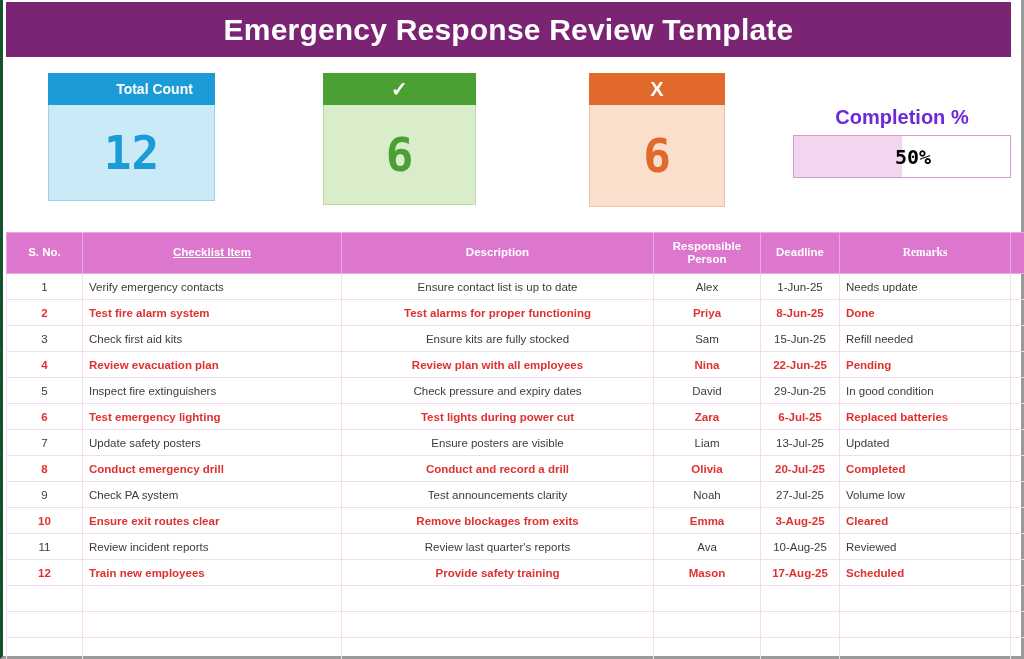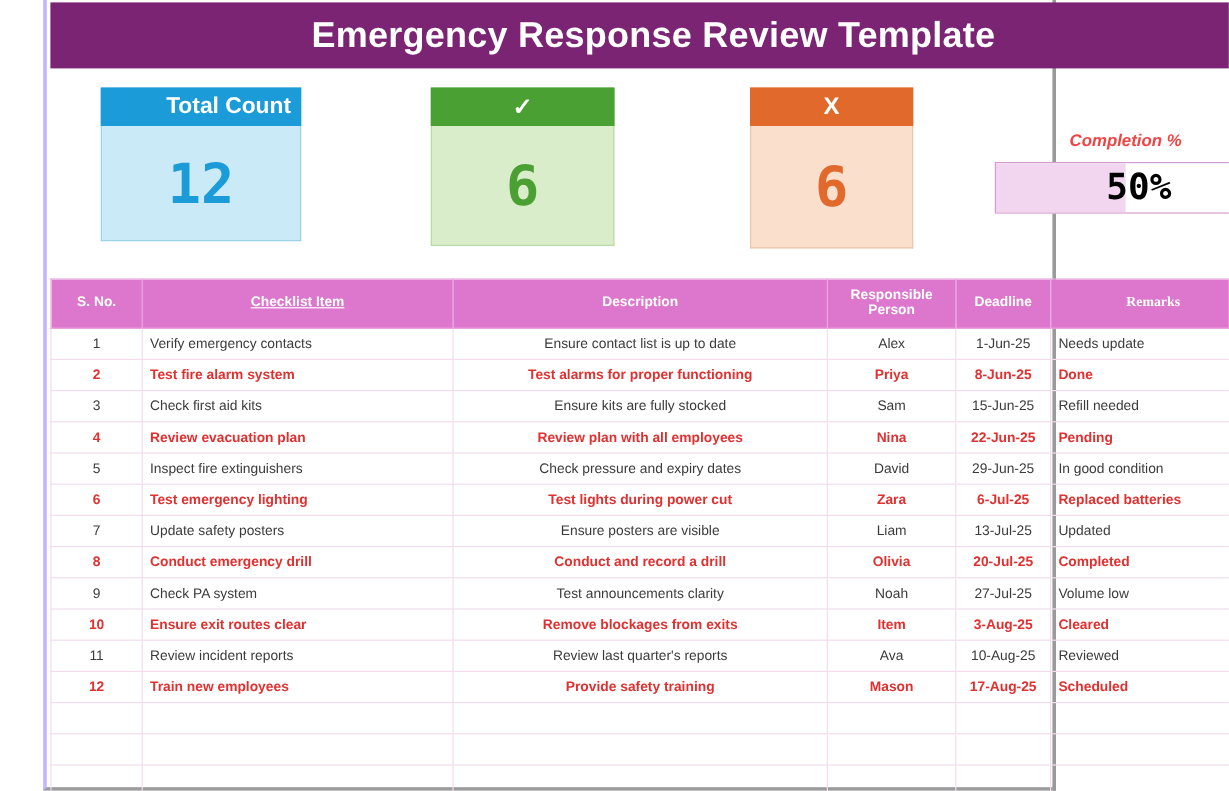--- a/index.html
+++ b/index.html
@@ -8,28 +8,27 @@
   }
   body {
     width: 1024px;
     height: 659px;
     background: #ffffff;
     font-family: "Liberation Sans", sans-serif;
     overflow: hidden;
   }
   .sheet {
     position: relative;
-    width: 844px;
+    width: 1024px;
     height: 659px;
     box-sizing: border-box;
-    border-left: 3px solid #c4b5fd;
+    border-left: 3px solid #14532d;
     border-right: 3px solid #9a9a9a;
     border-bottom: 3px solid #9a9a9a;
     background: #ffffff;
-    margin-left: 36px;
   }
 
   
   .title-bar {
     position: absolute;
     left: 3px;
     top: 2px;
     width: 1005px;
     height: 55px;
     background: #7b2474;
@@ -68,21 +67,21 @@
     display: flex;
     align-items: center;
     justify-content: center;
     font-weight: bold;
     font-family: "DejaVu Sans Mono", monospace;
   }
 
   
   #kpi-total { left: 45px; top: 73px; width: 167px; height: 128px; }
   #kpi-total .kpi-head {
-    height: 32px; background: #1b9bd8; font-size: 19px;
+    height: 32px; background: #1b9bd8; font-size: 14px;
     border: 1px solid #1b9bd8;
     padding-left: 46px;
   }
   #kpi-total .kpi-body {
     background: #cbeaf8; color: #1b9bd8; font-size: 46px;
     border: 1px solid #9ed4ea; border-top: none;
   }
 
   
   #kpi-done { left: 320px; top: 73px; width: 153px; height: 132px; }
@@ -108,25 +107,24 @@
 
   
   #completion-block {
     position: absolute;
     left: 790px;
     top: 104px;
     width: 218px;
   }
   #completion-block .completion-label {
     text-align: center;
-    color: #ef4444;
-    font-size: 14px;
+    color: #6d28d9;
+    font-size: 20px;
     font-weight: bold;
     line-height: 26px;
-    font-style: italic;
   }
   #completion-block .progress-outer {
     position: relative;
     margin-top: 5px;
     width: 218px;
     height: 43px;
     box-sizing: border-box;
     border: 1px solid #d49bd0;
     background: #ffffff;
     overflow: hidden;
@@ -139,21 +137,21 @@
   }
   #completion-block .progress-text {
     position: absolute;
     left: 0; right: 0; top: 0; bottom: 0;
     display: flex;
     align-items: center;
     justify-content: center;
     padding-left: 22px;
     box-sizing: border-box;
     font-family: "DejaVu Sans Mono", monospace;
-    font-size: 30px;
+    font-size: 20px;
     font-weight: bold;
     color: #000000;
   }
 
   
   #checklist-table {
     position: absolute;
     left: 3px;
     top: 232px;
     width: 1005px;
@@ -328,21 +326,21 @@
           <td class="c-desc">Test announcements clarity</td>
           <td class="c-person">Noah</td>
           <td class="c-deadline">27-Jul-25</td>
           <td class="c-remarks">Volume low</td>
           <td class="c-status"></td>
         </tr>
         <tr class="alt">
           <td class="c-sno">10</td>
           <td class="c-item">Ensure exit routes clear</td>
           <td class="c-desc">Remove blockages from exits</td>
-          <td class="c-person">Item</td>
+          <td class="c-person">Emma</td>
           <td class="c-deadline">3-Aug-25</td>
           <td class="c-remarks">Cleared</td>
           <td class="c-status"></td>
         </tr>
         <tr>
           <td class="c-sno">11</td>
           <td class="c-item">Review incident reports</td>
           <td class="c-desc">Review last quarter's reports</td>
           <td class="c-person">Ava</td>
           <td class="c-deadline">10-Aug-25</td>

